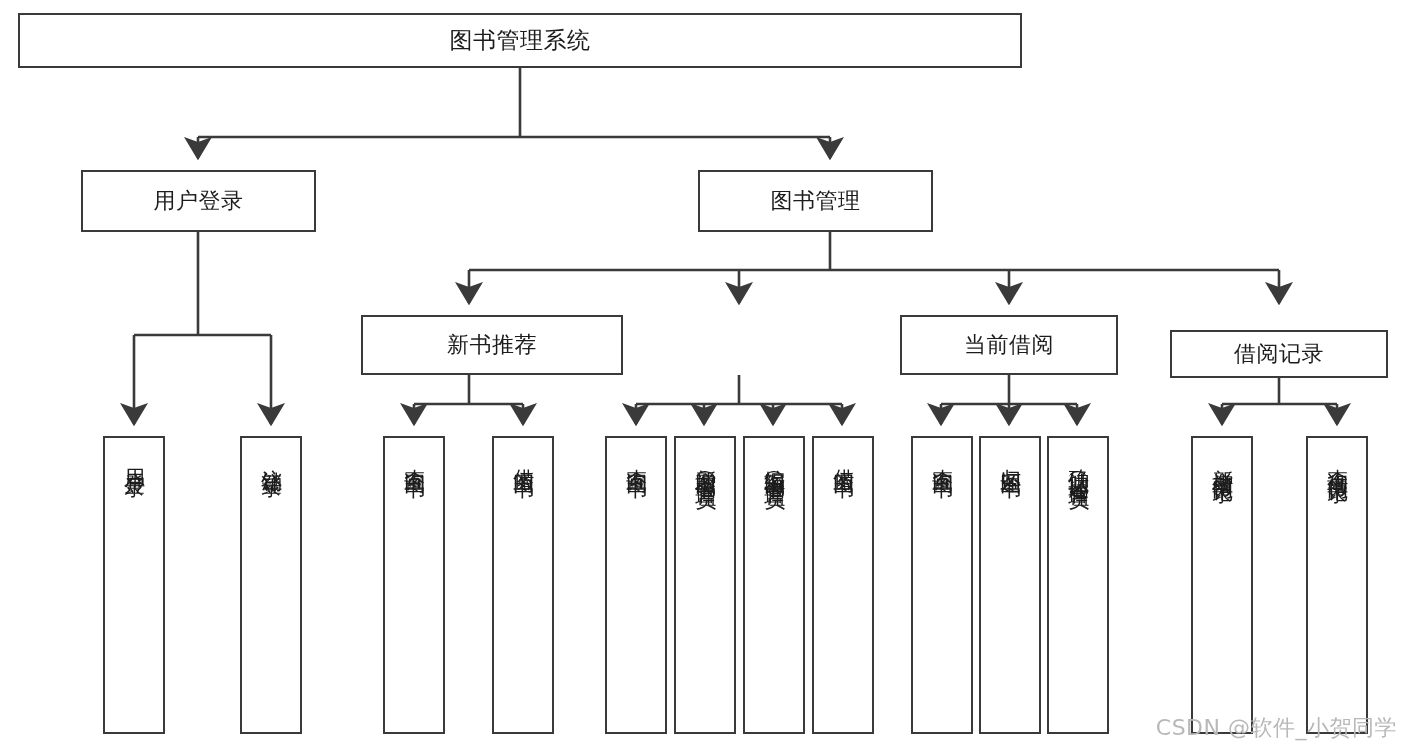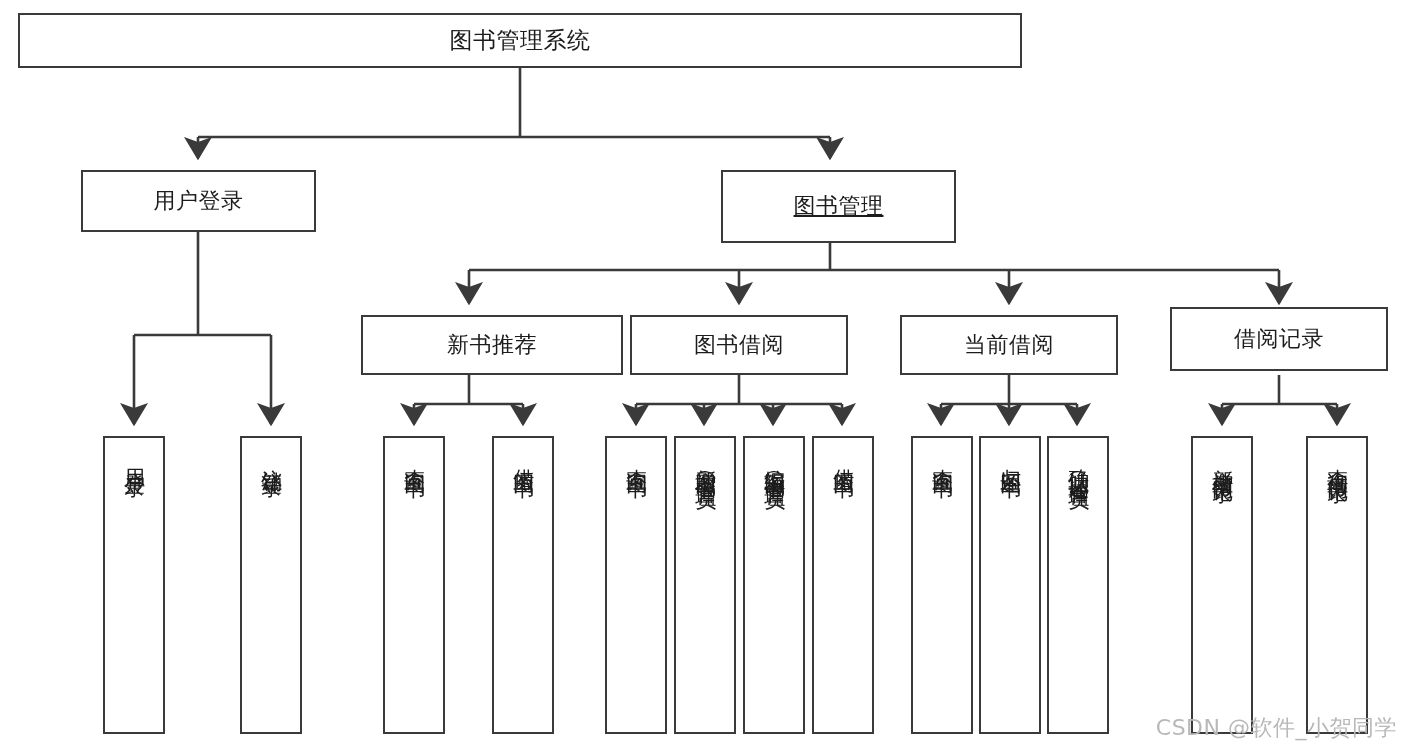--- a/index.html
+++ b/index.html
@@ -127,37 +127,34 @@
   </svg>
 
   <div class="node root horiz" style="left:18px; top:13px; width:1004px; height:55px;">
     <span class="label">图书管理系统</span>
   </div>
 
   <div class="node horiz" style="left:81px; top:170px; width:235px; height:62px;">
     <span class="label">用户登录</span>
   </div>
 
-  <div class="node horiz" style="left:721px; top:170px; width:235px; height:73px;text-decoration:underline;">
+  <div class="node horiz" style="left:698px; top:170px; width:235px; height:62px;">
     <span class="label">图书管理</span>
   </div>
 
   <div class="node horiz" style="left:361px; top:315px; width:262px; height:60px;">
     <span class="label">新书推荐</span>
   </div>
 
-  <div class="node horiz" style="left:630px; top:315px; width:218px; height:60px;">
-    <span class="label">图书借阅</span>
-  </div>
 
   <div class="node horiz" style="left:900px; top:315px; width:218px; height:60px;justify-content:center;">
     <span class="label">当前借阅</span>
   </div>
 
-  <div class="node horiz" style="left:1170px; top:307px; width:218px; height:64px;">
+  <div class="node horiz" style="left:1170px; top:330px; width:218px; height:48px;">
     <span class="label">借阅记录</span>
   </div>
 
   <div class="node vert" style="left:103px; top:436px; width:62px; height:298px;">
     <span class="label">用户登录</span>
   </div>
 
   <div class="node vert" style="left:240px; top:436px; width:62px; height:298px;">
     <span class="label">注销登录</span>
   </div>

